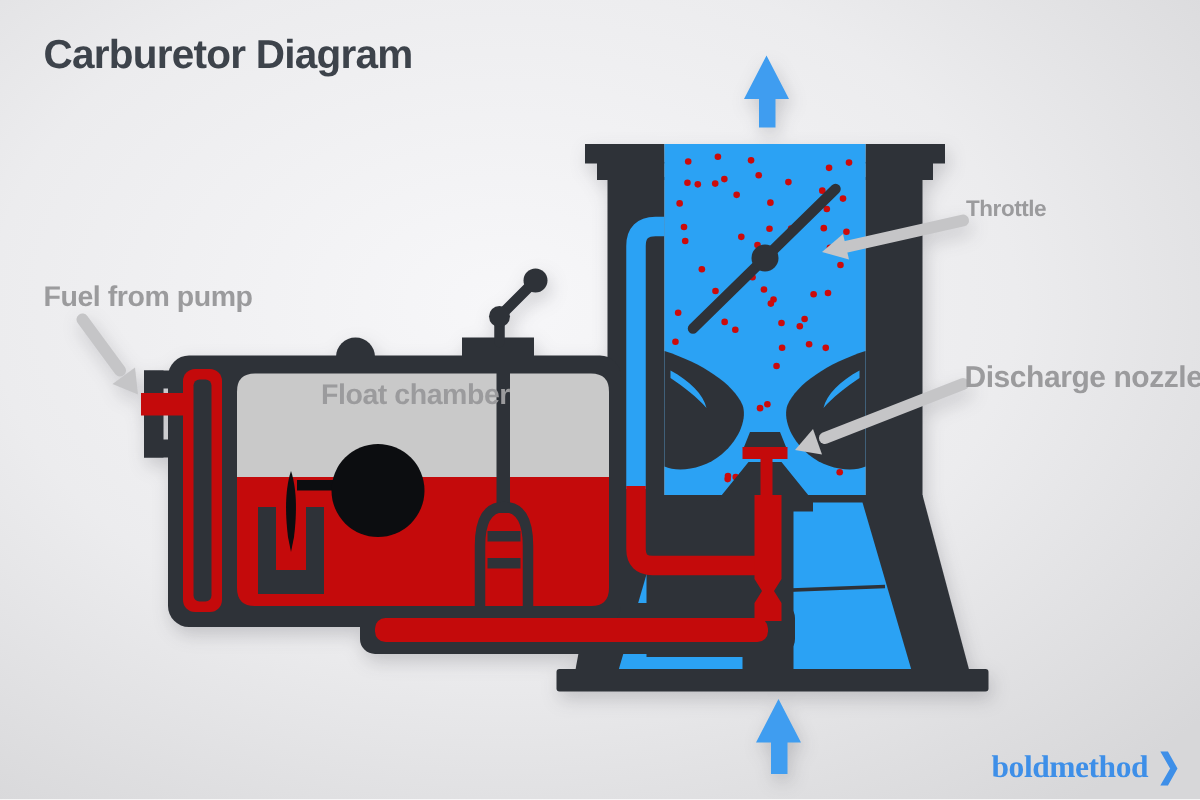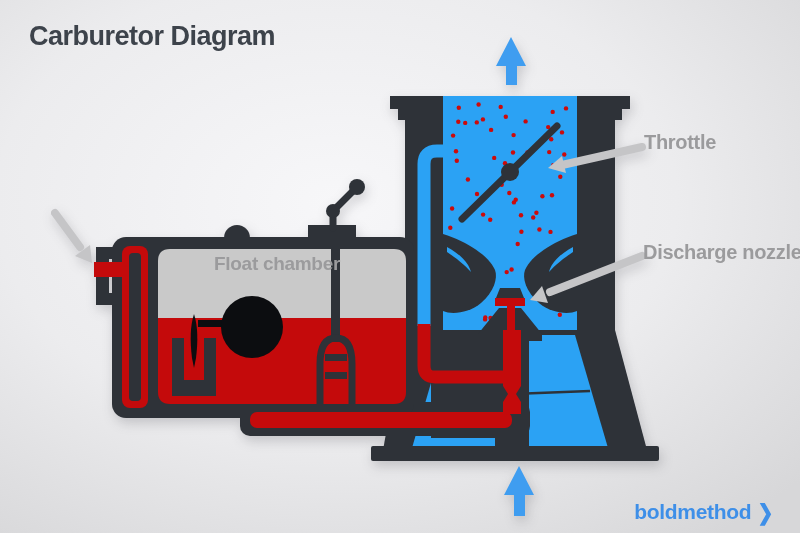--- a/index.html
+++ b/index.html
@@ -12,26 +12,26 @@
     position:absolute; left:29px; top:21px;
     font-size:27px; font-weight:bold; letter-spacing:-0.5px;
     color:var(--title-color);
   }
   .lbl {
     position:absolute; font-weight:bold; color:var(--label-gray);
     letter-spacing:-0.3px; white-space:nowrap;
   }
   .lbl-fuel      { left:29px;  top:188px; font-size:19px; }
   .lbl-chamber   { left:160px; top:253px; width:180px; text-align:right; font-size:19px; }
-  .lbl-throttle  { left:644px; top:131px; font-size:20px; }
+  .lbl-throttle  { left:644px; top:131px; font-size:15px; }
   .lbl-discharge { left:643px; top:241px; font-size:20px; }
   .logo {
-    position:absolute; right:27px; bottom:9px;
-    display:flex; align-items:flex-end; gap:6px;
-    color:var(--logo-blue); font-weight:bold; font-size:21px; letter-spacing:-0.3px;
+    position:absolute; right:13px; bottom:9px;
+    display:flex; align-items:flex-start; gap:6px;
+    color:var(--logo-blue); font-weight:bold; font-size:21px; letter-spacing:-0.3px;font-family:Liberation Serif, serif;
   }
   .logo .chev { font-size:19px; transform:scaleY(1.15); }
   svg.diagram { position:absolute; left:0; top:0;
     filter: drop-shadow(2px 5px 6px rgba(40,42,52,0.20)); }
   .c-body  { fill:var(--body); }
   .c-red   { fill:var(--fuel-red); }
   .c-blue  { fill:var(--air-blue); }
   .c-ablue { fill:var(--arrow-blue); }
   .c-gray  { fill:var(--chamber-gray); }
   .c-black { fill:var(--float-black); }
@@ -196,20 +196,21 @@
       <path class="ptr-line" d="M55,213 L80,247"></path>
       <polygon class="ptr-head" points="92,263 90,245 75,256"></polygon>
       <path class="ptr-line" d="M642,147 L562,165"></path>
       <polygon class="ptr-head" points="548,168 562,156 566,173"></polygon>
       <path class="ptr-line" d="M642,256 L550,292"></path>
       <polygon class="ptr-head" points="530,300 542,286 548,303"></polygon>
     </g>
   </svg>
 
   <div class="title">Carburetor Diagram</div>
+  <div class="lbl lbl-fuel">Fuel from pump</div>
   <div class="lbl lbl-chamber">Float chamber</div>
   <div class="lbl lbl-throttle">Throttle</div>
   <div class="lbl lbl-discharge">Discharge nozzle</div>
   <div class="logo">
     <span>boldmethod</span>
     <span class="chev">❯</span>
   </div>
 </div>
 
 </body></html>

